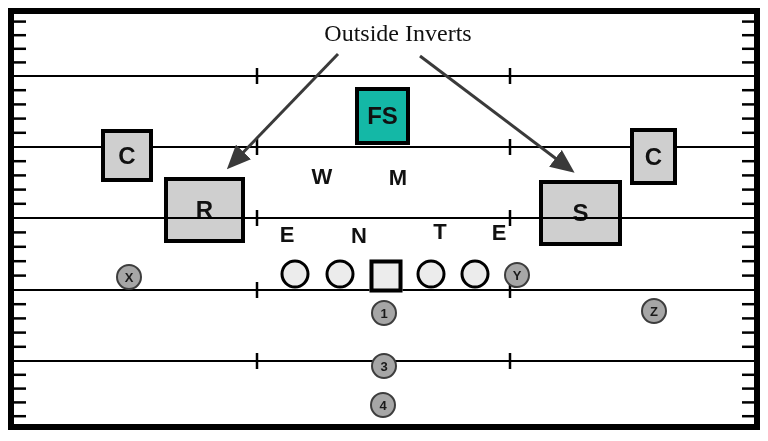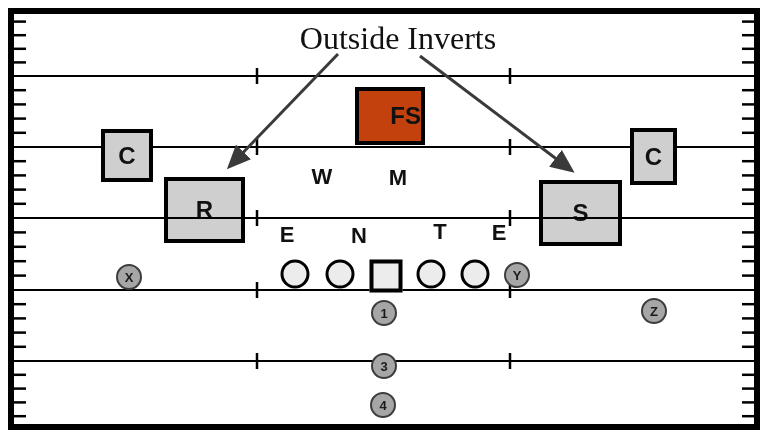--- a/index.html
+++ b/index.html
@@ -4,21 +4,21 @@
 <style>
   html,body{margin:0;padding:0;background:#ffffff;}
   .stage{
     position:relative;width:768px;height:441px;background:#ffffff;
     font-family:"Liberation Sans",sans-serif;overflow:hidden;
   }
   #field-svg{position:absolute;left:0;top:0;z-index:0;}
   #elements{position:absolute;left:0;top:0;width:768px;height:441px;z-index:1;}
   .title{
     position:absolute;left:288px;top:20px;width:220px;height:30px;z-index:2;
-    font-family:"Liberation Serif",serif;font-size:32px;color:#111;
+    font-family:"Liberation Serif",serif;font-size:24px;color:#111;
     text-align:center;white-space:nowrap;
   }
   .dbox{
     position:absolute;border:4px solid #000;box-sizing:border-box;
     display:flex;align-items:center;justify-content:center;
   }
   .dbox .blabel{
     font-weight:bold;font-size:24px;color:#111;line-height:1;
   }
   .crossline{
@@ -121,21 +121,21 @@
       <line x1="257" y1="353" x2="257" y2="369" stroke="#000000" stroke-width="2.5"></line>
       <line x1="510" y1="353" x2="510" y2="369" stroke="#000000" stroke-width="2.5"></line>
       <line x1="338" y1="54" x2="230" y2="166" stroke="#3a3a3a" stroke-width="3" marker-end="url(#ah)"></line>
       <line x1="420" y1="56" x2="571" y2="170" stroke="#3a3a3a" stroke-width="3" marker-end="url(#ah)"></line>
     </svg>
   <div class="title">Outside Inverts</div>
   <div id="elements">
       <div class="dbox" style="left: 101px; top: 129px; width: 52px; height: 53px; background: rgb(207, 207, 207); border-color: rgb(0, 0, 0);">
         <span class="blabel">C</span>
       </div>
-      <div class="dbox" style="left: 355px; top: 87px; width: 70px; height: 58px; background: #c2410c; border-color: rgb(0, 0, 0); justify-content: flex-end;">
+      <div class="dbox" style="left: 355px; top: 87px; width: 55px; height: 58px; background: #14b8a6; border-color: rgb(0, 0, 0);">
         <span class="blabel">FS</span>
       </div>
       <div class="dbox" style="left: 630px; top: 128px; width: 47px; height: 57px; background: rgb(207, 207, 207); border-color: rgb(0, 0, 0);">
         <span class="blabel">C</span>
       </div>
       <div class="dbox" style="left: 164px; top: 177px; width: 81px; height: 66px; background: rgb(207, 207, 207); border-color: rgb(0, 0, 0);">
         <span class="blabel">R</span>
         <div class="crossline" style="top: 36px; background: rgb(0, 0, 0);"></div>
       </div>
       <div class="dbox" style="left: 539px; top: 180px; width: 83px; height: 66px; background: rgb(207, 207, 207); border-color: rgb(0, 0, 0);">

